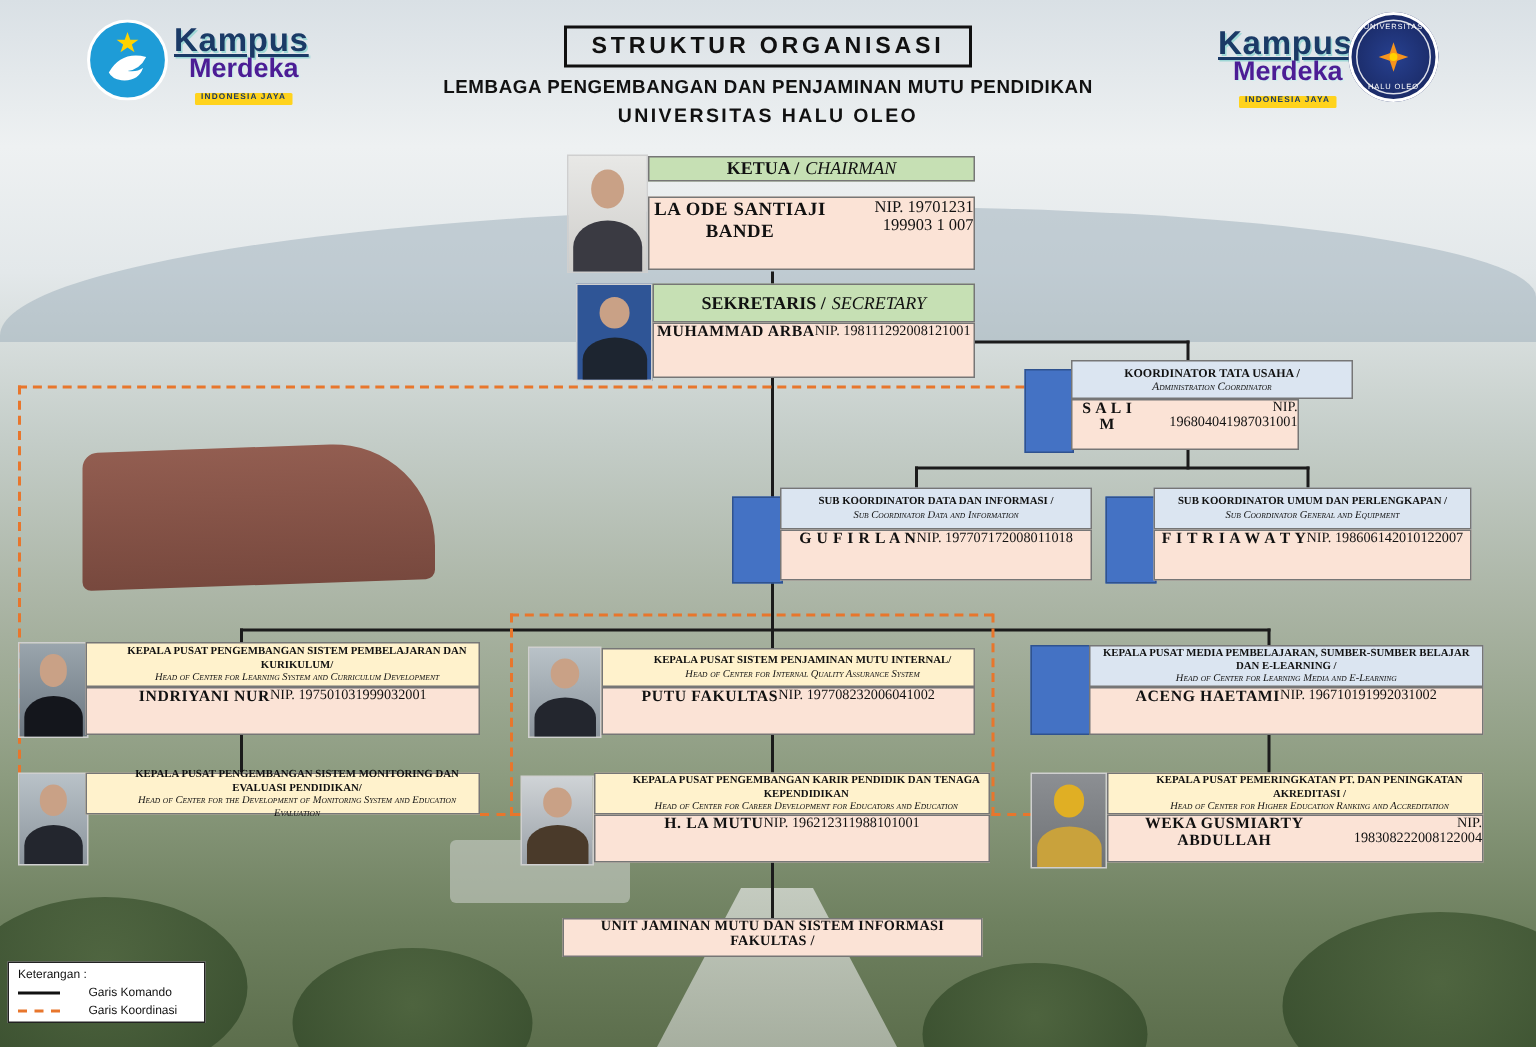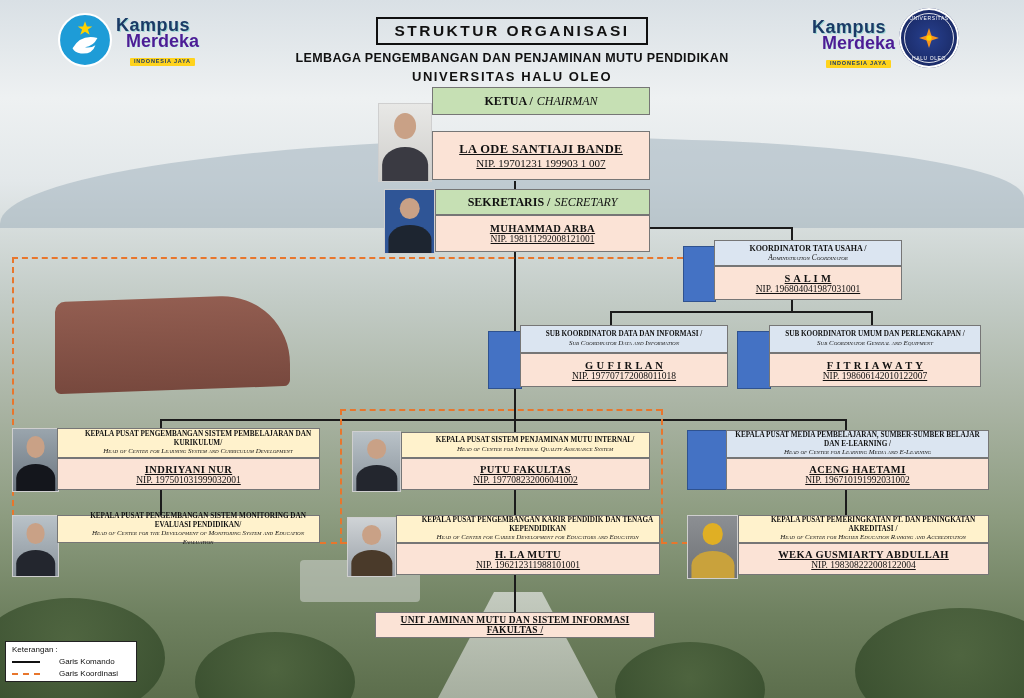--- a/index.html
+++ b/index.html
@@ -18,22 +18,22 @@
   .bg-build{position:absolute;left:300px;top:560px;width:120px;height:42px;z-index:0;
       background:#cfd4cf;opacity:.55;border-radius:4px;}
   .bg-road{position:absolute;left:438px;top:592px;width:160px;height:106px;z-index:0;
       background:linear-gradient(#d8dcd6,#b9bfb4);clip-path:polygon(35% 0,65% 0,100% 100%,0 100%);opacity:.8;}
   .tree{position:absolute;z-index:0;border-radius:50%;opacity:.8;
       background:radial-gradient(circle at 50% 38%,#49603a,#2f4526);}
 
   
   .logo-kemdik{position:absolute;left:58px;top:13px;width:54px;height:54px;z-index:3;}
   .km{position:absolute;z-index:3;line-height:1;}
-  .km .km1{font-weight:bold;font-size:18px;color:#1b3a66;letter-spacing:.5px;
-           text-shadow:1px 1px 0 #9fd8d6;}
+  .km .km1{font-weight:bold;font-size:22px;color:#1b3a66;letter-spacing:.5px;
+           text-shadow:1px 1px 0 #9fd8d6;text-decoration:underline;}
   .km .km2{font-weight:bold;font-size:18px;color:#4c1d95;margin-top:-2px;margin-left:10px;
            text-shadow:1px 1px 0 #d0efee;}
   .km .kmb{display:inline-block;background:#ffd31d;color:#1b3a66;font-size:5.5px;font-weight:bold;
            letter-spacing:.8px;padding:1px 4px;margin-top:2px;margin-left:14px;border-radius:1px;}
   .titles{position:absolute;left:232px;top:17px;width:560px;text-align:center;z-index:3;}
   .title-box{display:inline-block;border:2px solid #101010;padding:3px 16px;
              font-size:15.5px;font-weight:800;letter-spacing:2.5px;}
   .sub1{font-size:12.5px;font-weight:800;letter-spacing:.4px;margin-top:6px;}
   .sub2{font-size:13px;font-weight:800;letter-spacing:1.6px;margin-top:4px;}
   .logo-uho{position:absolute;left:899px;top:8px;width:60px;height:60px;border-radius:50%;z-index:3;
@@ -56,23 +56,23 @@
   .hdr .t2{font-style:italic;font-size:7px;display:block;font-variant:small-caps;}
   .hdr.single{flex-direction:row;align-items:center;gap:4px;}
   .hdr.single .t1,.hdr.single .t2{font-size:12px;display:inline;}
   .hdr.mid .t1{font-size:8px;}
   .hdr.mid .t2{font-size:7.5px;}
   .green{background:#c6e0b4;}
   .bluehdr{background:#dbe5f1;}
   .yellowhdr{background:#fff2cc;padding-left:22px;}
   .namebox{position:absolute;z-index:2;border:1px solid #767676;background:#fbe3d6;
        text-align:center;font-family:"Liberation Serif",serif;display:flex;
-       flex-direction:column;justify-content:center;box-sizing:border-box;text-decoration:underline;}
+       flex-direction:row;justify-content:center;box-sizing:border-box;}
   .namebox .nm{font-weight:bold;font-size:10.5px;letter-spacing:.4px;font-variant:small-caps;}
-  .namebox .nip{font-size:9.5px;}
+  .namebox .nip{font-size:9.5px;text-align:right;}
   .namebox.lg .nm{font-size:12.5px;}
   .namebox.lg .nip{font-size:11px;}
   .namebox.unit .nm{font-size:9.5px;letter-spacing:.2px;}
 
   
   .ph{position:absolute;z-index:2;border:1px solid #cfcfcf;overflow:hidden;}
   .ph::before{content:'';position:absolute;left:50%;top:12%;width:42%;height:34%;
        transform:translateX(-50%);border-radius:50%;background:var(--skin,#c9a186);}
   .ph::after{content:'';position:absolute;left:50%;bottom:-2%;width:88%;height:46%;
        transform:translateX(-50%);border-radius:50% 50% 0 0;background:var(--suit,#222);}
@@ -169,21 +169,21 @@
     <div class="dl-h" style="left:12px;top:257px;width:671px"></div>
     <div class="dl-v" style="left:12px;top:257px;height:259px"></div>
     <div class="dl-h" style="left:340px;top:409px;width:322px"></div>
     <div class="dl-v" style="left:340px;top:409px;height:135px"></div>
     <div class="dl-h" style="left:320px;top:542px;width:28px"></div>
     <div class="dl-v" style="left:661px;top:409px;height:135px"></div>
     <div class="dl-h" style="left:661px;top:542px;width:27px"></div>
   </div>
 
   <div class="ph ph-suit-gray" style="left:378px;top:103px;width:52px;height:77px"></div>
-  <div class="hdr single green" style="left:432px;top:87px;width:218px;height:28px">
+  <div class="hdr single green" style="left:432px;top:104px;width:218px;height:17px">
     <span class="t1">KETUA /</span>
     <span class="t2">CHAIRMAN</span>
   </div>
   <div class="namebox lg" style="left:432px;top:131px;width:218px;height:49px">
     <div class="nm">LA ODE SANTIAJI BANDE</div>
     <div class="nip">NIP. 19701231 199903 1 007</div>
   </div>
 
   <div class="ph ph-suit-blue" style="left:384px;top:189px;width:49px;height:63px"></div>
   <div class="hdr single green" style="left:435px;top:189px;width:215px;height:26px">
@@ -193,21 +193,21 @@
   <div class="namebox" style="left:435px;top:215px;width:215px;height:37px">
     <div class="nm">MUHAMMAD ARBA</div>
     <div class="nip">NIP. 198111292008121001</div>
   </div>
 
   <div class="bluebox" style="left:683px;top:246px;width:31px;height:54px"></div>
   <div class="hdr mid bluehdr" style="left:714px;top:240px;width:188px;height:26px">
     <span class="t1">KOORDINATOR TATA USAHA /</span>
     <span class="t2">Administration Coordinator</span>
   </div>
-  <div class="namebox" style="left:714px;top:266px;width:188px;height:34px">
+  <div class="namebox" style="left:714px;top:266px;width:152px;height:34px">
     <div class="nm">S A L I M</div>
     <div class="nip">NIP. 196804041987031001</div>
   </div>
 
   <div class="bluebox" style="left:488px;top:331px;width:32px;height:56px"></div>
   <div class="hdr bluehdr" style="left:520px;top:325px;width:208px;height:28px">
     <span class="t1">SUB KOORDINATOR DATA DAN INFORMASI /</span>
     <span class="t2">Sub Coordinator Data and Information</span>
   </div>
   <div class="namebox" style="left:520px;top:353px;width:208px;height:34px">

